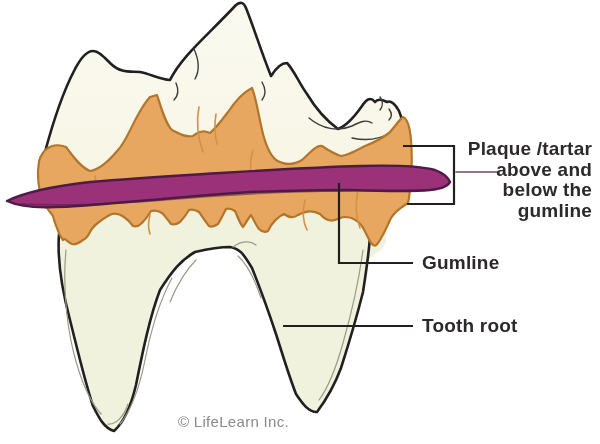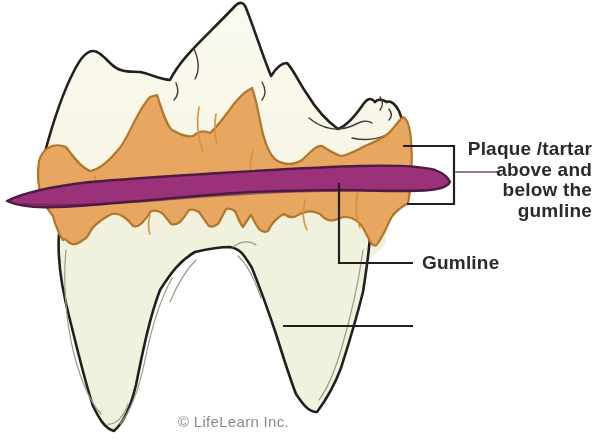--- a/index.html
+++ b/index.html
@@ -147,15 +147,16 @@
     <path d="M283,326 L413,326" fill="none" stroke="var(--outline,#231f20)" stroke-width="2.2" stroke-linecap="butt"></path>
   </svg>
 
   <div class="lbl right" style="right:8px; top:139px; width:160px;">Plaque /tartar
 above and
 below the
 gumline</div>
 
   <div class="lbl" style="left:422px; top:253px;">Gumline</div>
 
+  <div class="lbl" style="left:422px; top:316px;">Tooth root</div>
 
   <div class="credit">© LifeLearn Inc.</div>
 </div>
 
 </body></html>

